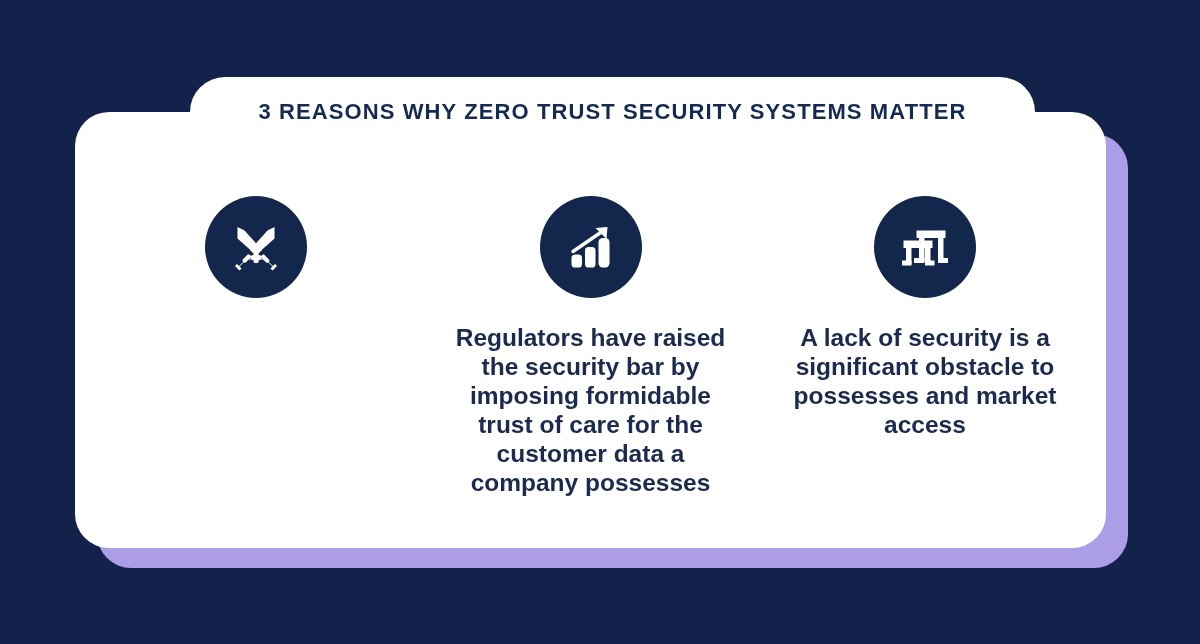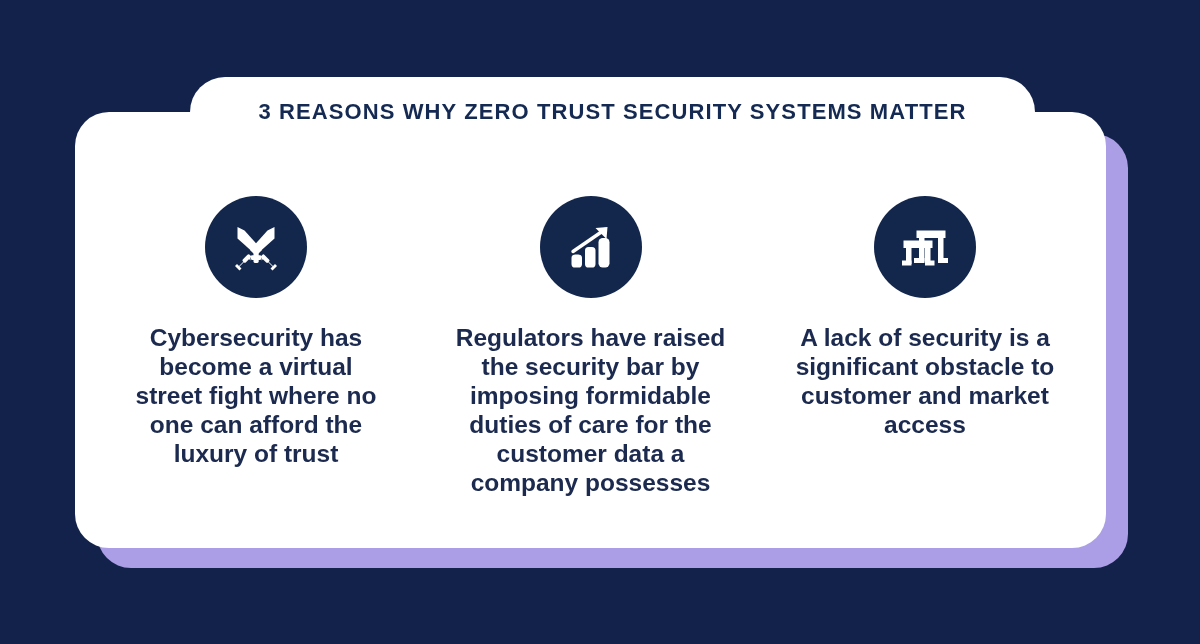--- a/index.html
+++ b/index.html
@@ -145,38 +145,37 @@
             <rect x="12.0" y="35.5" width="9.5" height="4.2" rx="1.6" transform="rotate(-45 16.7 37.6)" fill="#ffffff"></rect>
 
             <path d="M32.0 34.0 L34.5 36.5 L43.0 45.0 L45.0 43.0 L47.0 45.0 L42.5 49.5 L40.5 47.5 L42.5 45.5 L34.0 37.0 L31.5 39.5 Z" fill="#ffffff"></path>
             <rect x="30.5" y="35.5" width="9.5" height="4.2" rx="1.6" transform="rotate(45 35.2 37.6)" fill="#ffffff"></rect>
 
             <rect x="23.5" y="31.5" width="5.2" height="10.5" rx="1.4" fill="#ffffff"></rect>
             <rect x="20.8" y="34.3" width="10.5" height="4.6" rx="1.4" fill="#ffffff"></rect>
           </svg>
         </span>
       </div>
-      <div class="col-text">Cybersecurity has become a virtual street fight where no one can afford the luxury of trust</div>
     </div>
 
     <div class="column col-2">
       <div class="icon-circle">
         <span>
           <svg width="52" height="52" viewBox="0 0 52 52" fill="none">
 
             <rect x="6.5" y="33.5" width="10.5" height="13.0" rx="3.6" fill="#ffffff"></rect>
             <rect x="20.0" y="26.0" width="10.5" height="20.5" rx="3.6" fill="#ffffff"></rect>
             <rect x="33.5" y="17.0" width="11.0" height="29.5" rx="4.2" fill="#ffffff"></rect>
 
             <path d="M8.0 30.5 L40.0 8.5" stroke="#ffffff" stroke-width="3.4" stroke-linecap="round"></path>
             <path d="M30.5 7.0 L42.5 6.0 L41.5 18.0 Z" fill="#ffffff"></path>
           </svg>
         </span>
       </div>
-      <div class="col-text">Regulators have raised the security bar by imposing formidable duties of care for the customer data a company possesses</div>
+      <div class="col-text">Regulators have raised the security bar by imposing formidable trust of care for the customer data a company possesses</div>
     </div>
 
     <div class="column col-3">
       <div class="icon-circle">
         <span>
           <svg width="52" height="52" viewBox="0 0 52 52" fill="none">
 
             <rect x="17.5" y="9.5" width="29.0" height="7.5" fill="#ffffff"></rect>
             <rect x="20.0" y="17.0" width="5.5" height="23.5" fill="#ffffff"></rect>
             <rect x="39.0" y="17.0" width="5.5" height="23.5" fill="#ffffff"></rect>
@@ -184,17 +183,17 @@
             <rect x="39.0" y="37.0" width="10.0" height="5.0" fill="#ffffff"></rect>
 
             <rect x="4.5" y="19.5" width="29.0" height="7.5" fill="#ffffff"></rect>
             <rect x="7.0" y="27.0" width="5.5" height="16.0" fill="#ffffff"></rect>
             <rect x="26.0" y="27.0" width="5.5" height="16.0" fill="#ffffff"></rect>
             <rect x="3.0" y="39.5" width="9.5" height="5.0" fill="#ffffff"></rect>
             <rect x="26.0" y="39.5" width="9.5" height="5.0" fill="#ffffff"></rect>
           </svg>
         </span>
       </div>
-      <div class="col-text">A lack of security is a significant obstacle to customer and market access</div>
+      <div class="col-text">A lack of security is a significant obstacle to possesses and market access</div>
     </div>
 
   </div>
 </div>
 
 </body></html>

